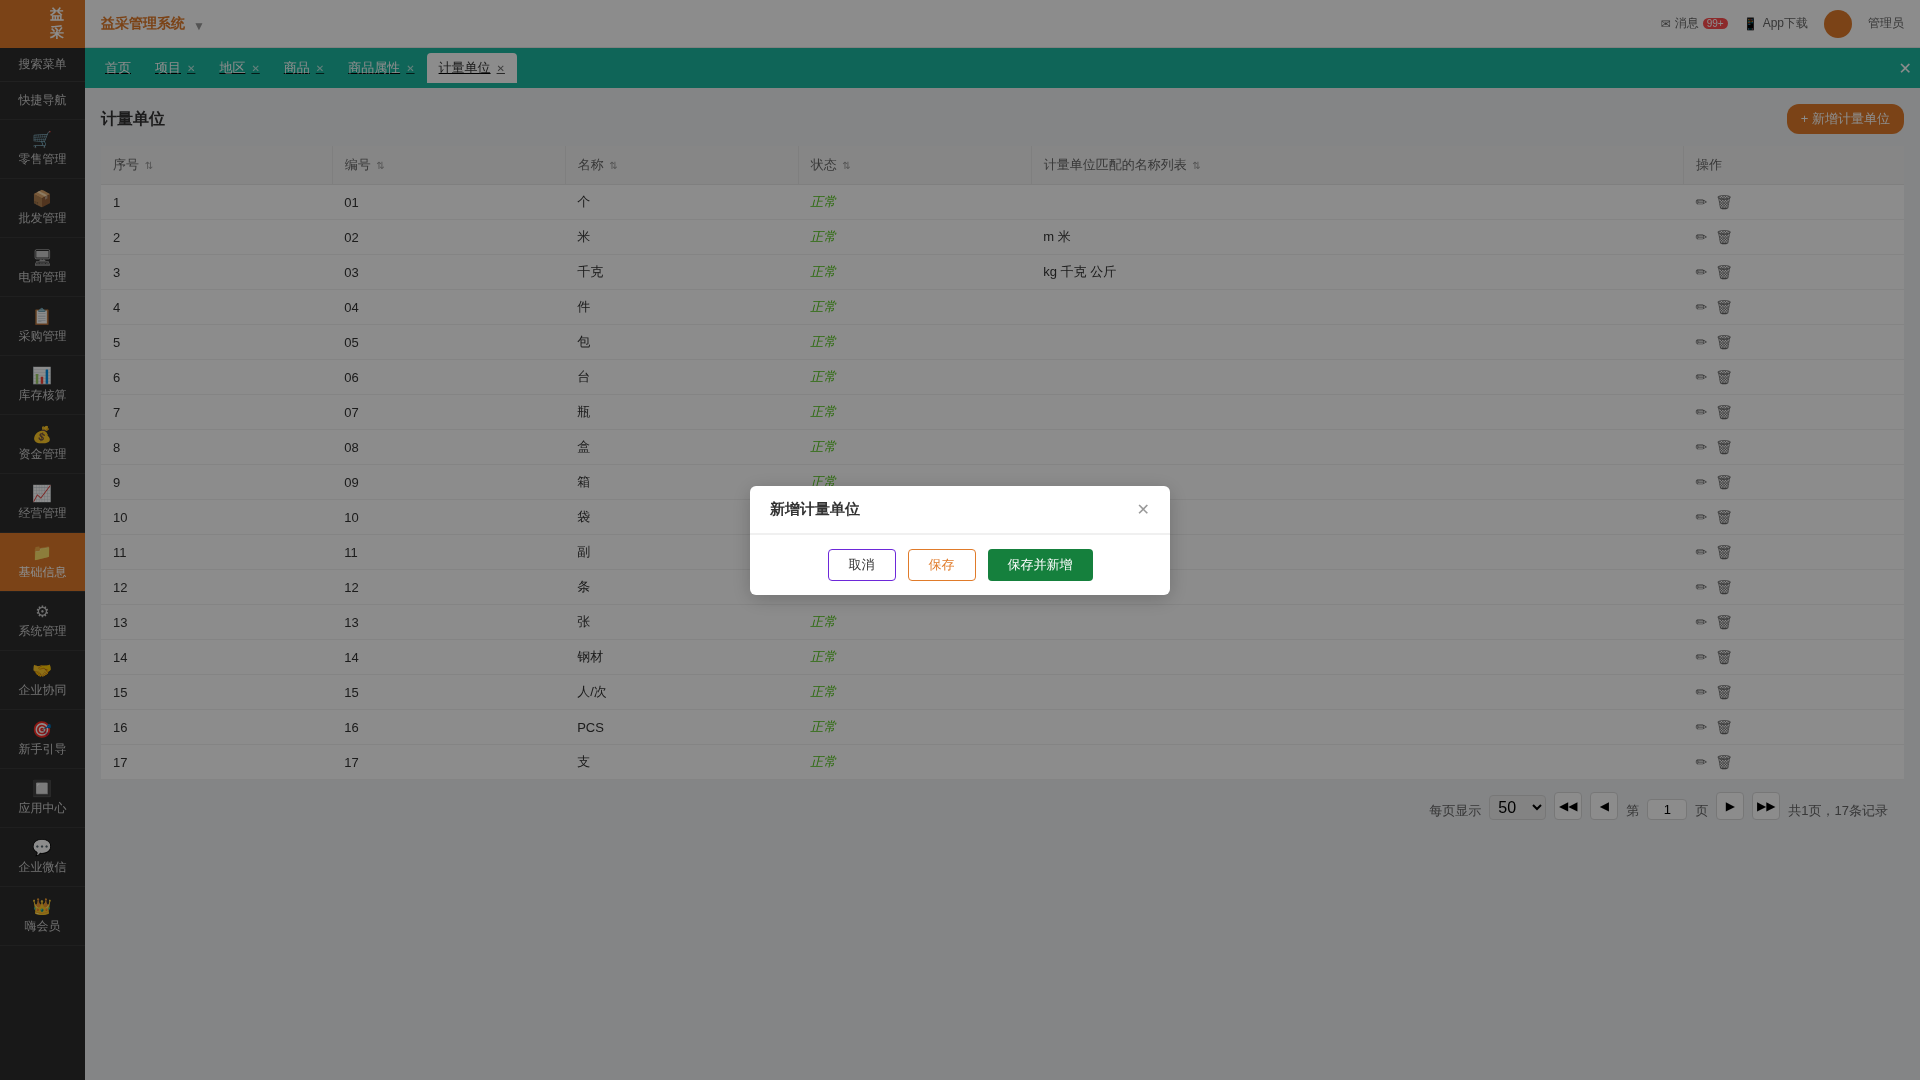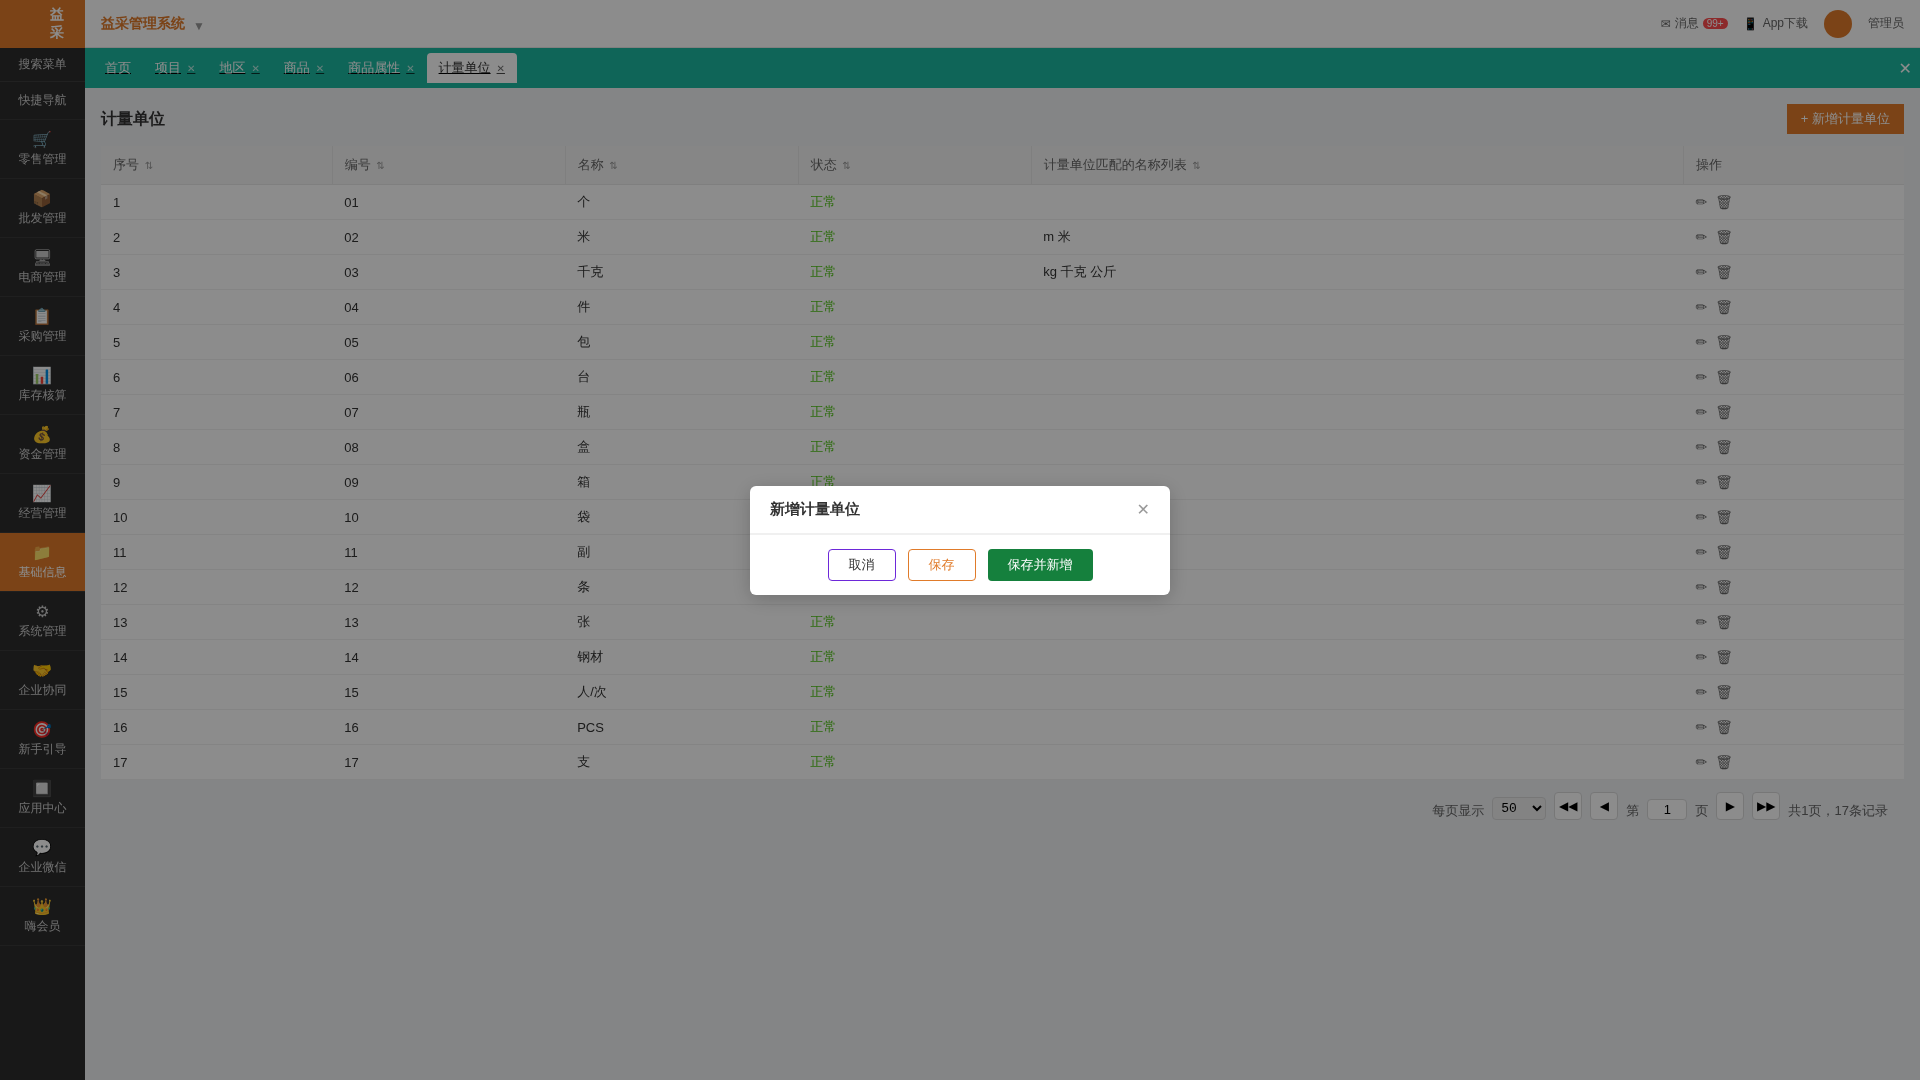--- a/index.html
+++ b/index.html
@@ -132,21 +132,21 @@
     .page-title {
       font-size: 16px;
       font-weight: bold;
       color: #333;
     }
     .btn-add {
       background: #e07b2a;
       color: #fff;
       border: none;
       padding: 6px 14px;
-      border-radius: 0;
+      border-radius: 12px;
       cursor: pointer;
       font-size: 13px;
     }
 
     
     .data-table {
       width: 100%;
       border-collapse: collapse;
       background: #fff;
     }
@@ -162,21 +162,21 @@
       border-bottom: 1px solid #e8e8e8;
       border-right: 1px solid #e8e8e8;
     }
     .data-table th:last-child { border-right: none; }
     .data-table td {
       padding: 8px 12px;
       border-bottom: 1px solid #f0f0f0;
       font-size: 13px;
       color: #333;
     }
-    .status-normal { color: #52c41a; }
+    .status-normal { color: #52c41a; font-style: italic; }
     .action-icons { display: flex; gap: 8px; }
     .action-icon { color: #666; cursor: pointer; font-size: 14px; }
 
     
     .pagination-bar {
       display: flex;
       align-items: flex-end;
       justify-content: flex-end;
       padding: 12px 16px;
       gap: 8px;
@@ -197,22 +197,21 @@
       border: 1px solid #d9d9d9;
       border-radius: 4px;
       text-align: center;
       padding: 2px 4px;
       font-size: 13px;
     }
     .per-page-select {
       border: 1px solid #d9d9d9;
       border-radius: 4px;
       padding: 2px 4px;
-      font-size: 13px;
-      font-family: Liberation Mono, monospace;
+      font-size: 16px;
     }
 
     
     .overlay {
       position: fixed;
       top: 0; left: 0; right: 0; bottom: 0;
       background: rgba(0,0,0,0.45);
       z-index: 100;
       display: flex;
       align-items: center;

